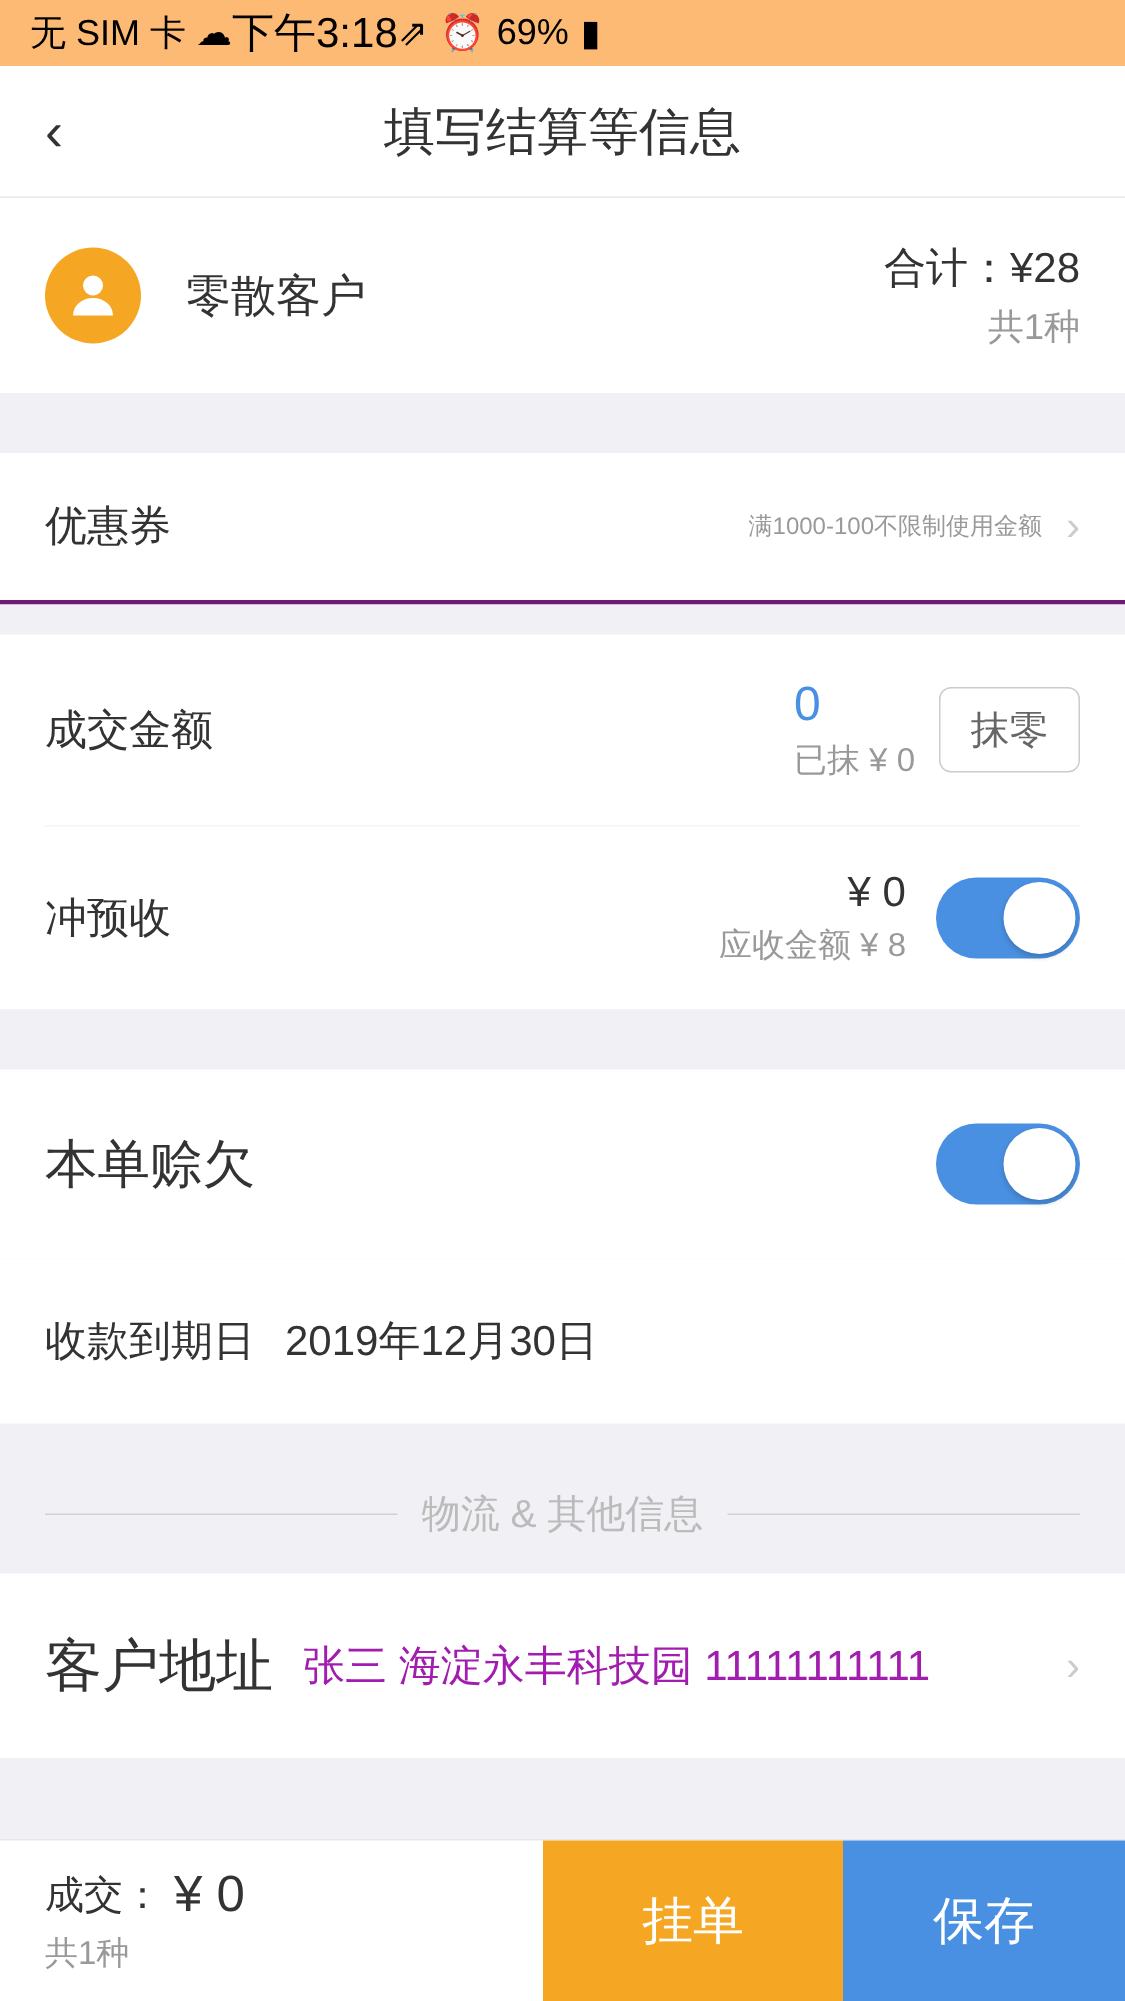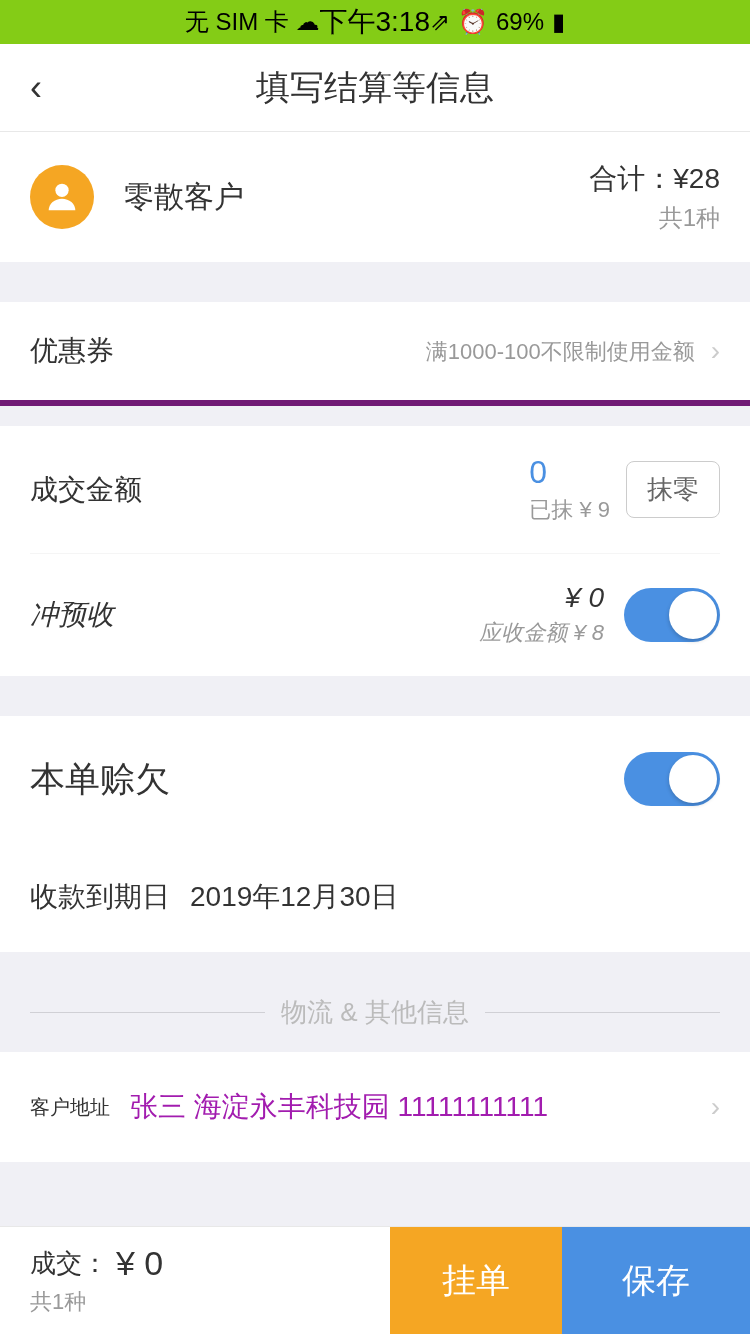--- a/index.html
+++ b/index.html
@@ -11,24 +11,24 @@
       background: #f0f0f5;
       font-size: 28px;
       color: #333;
       position: relative;
     }
 
     
     .status-bar {
       width: 100%;
       height: 44px;
-      background: #84cc16;
-      display: flex;
-      align-items: center;
-      justify-content: center;
+      background: #fdba74;
+      display: flex;
+      align-items: center;
+      justify-content: flex-start;
       padding: 0 20px;
       font-size: 24px;
       color: #000;
     }
     .status-bar-left {
       display: flex;
       align-items: center;
       gap: 8px;
       font-size: 24px;
     }
@@ -123,39 +123,39 @@
     .section-white {
       background: #fff;
       margin-top: 20px;
     }
     .row {
       display: flex;
       align-items: center;
       justify-content: space-between;
       padding: 30px 30px;
       background: #fff;
-      border-bottom: 6px solid #701a75;
+      border-bottom: 3px solid #701a75;
       min-height: 90px;
     }
     .row-label {
       font-size: 28px;
       color: #333;
     }
     .row-right {
       display: flex;
       align-items: center;
       gap: 10px;
     }
     .coupon-amount {
       font-size: 32px;
       color: #999;
       font-weight: 500;
     }
     .coupon-sub {
-      font-size: 22px;
+      font-size: 16px;
       color: #999;
       text-align: right;
       margin-top: 1px;
     }
     .row-right-col {
       text-align: right;
     }
     .chevron {
       color: #ccc;
       font-size: 28px;
@@ -205,21 +205,20 @@
       background: #fff;
       cursor: pointer;
     }
 
     
     .prepay-row {
       display: flex;
       align-items: center;
       justify-content: space-between;
       padding: 28px 0;
-      font-style: italic;
     }
     .prepay-right {
       display: flex;
       align-items: center;
       gap: 20px;
     }
     .prepay-amount {
       text-align: right;
     }
     .prepay-value {
@@ -322,21 +321,21 @@
       background: #fff;
       padding: 0 30px;
     }
     .address-row {
       display: flex;
       align-items: center;
       justify-content: space-between;
       padding: 36px 0;
     }
     .address-label {
-      font-size: 20px;
+      font-size: 38px;
       color: #333;
       flex-shrink: 0;
       margin-right: 20px;
     }
     .address-value {
       font-size: 28px;
       color: #a21caf;
       flex: 1;
     }
 
@@ -366,21 +365,21 @@
       font-size: 34px;
       color: #333;
       font-weight: 500;
     }
     .bottom-count {
       font-size: 22px;
       color: #999;
       margin-top: 4px;
     }
     .bottom-btn-hold {
-      width: 172px;
+      width: 200px;
       height: 108px;
       background: #f5a623;
       display: flex;
       align-items: center;
       justify-content: center;
       font-size: 34px;
       color: #fff;
       cursor: pointer;
     }
     .bottom-btn-save {
@@ -450,21 +449,21 @@
 
   <div class="divider"></div>
 
   <div class="amount-section">
 
     <div class="amount-row">
       <span class="row-label">成交金额</span>
       <div class="amount-right">
         <div>
           <div class="amount-value">0</div>
-          <div class="amount-sub">已抹  ¥ 9</div>
+          <div class="amount-sub">已抹  ¥ 0</div>
         </div>
         <button class="round-btn">抹零</button>
       </div>
     </div>
 
     <div class="prepay-row">
       <span class="row-label">冲预收</span>
       <div class="prepay-right">
         <div class="prepay-amount">
           <div class="prepay-value">¥ 0</div>

